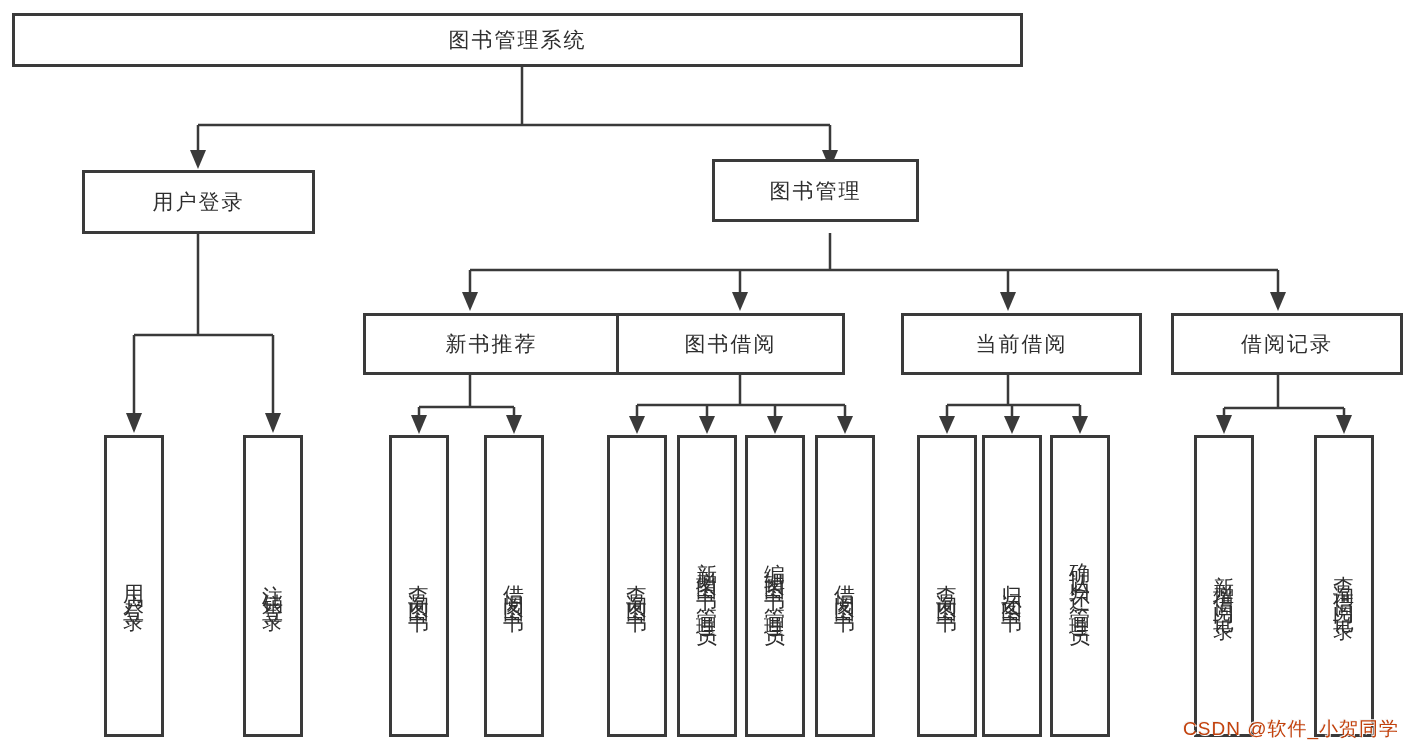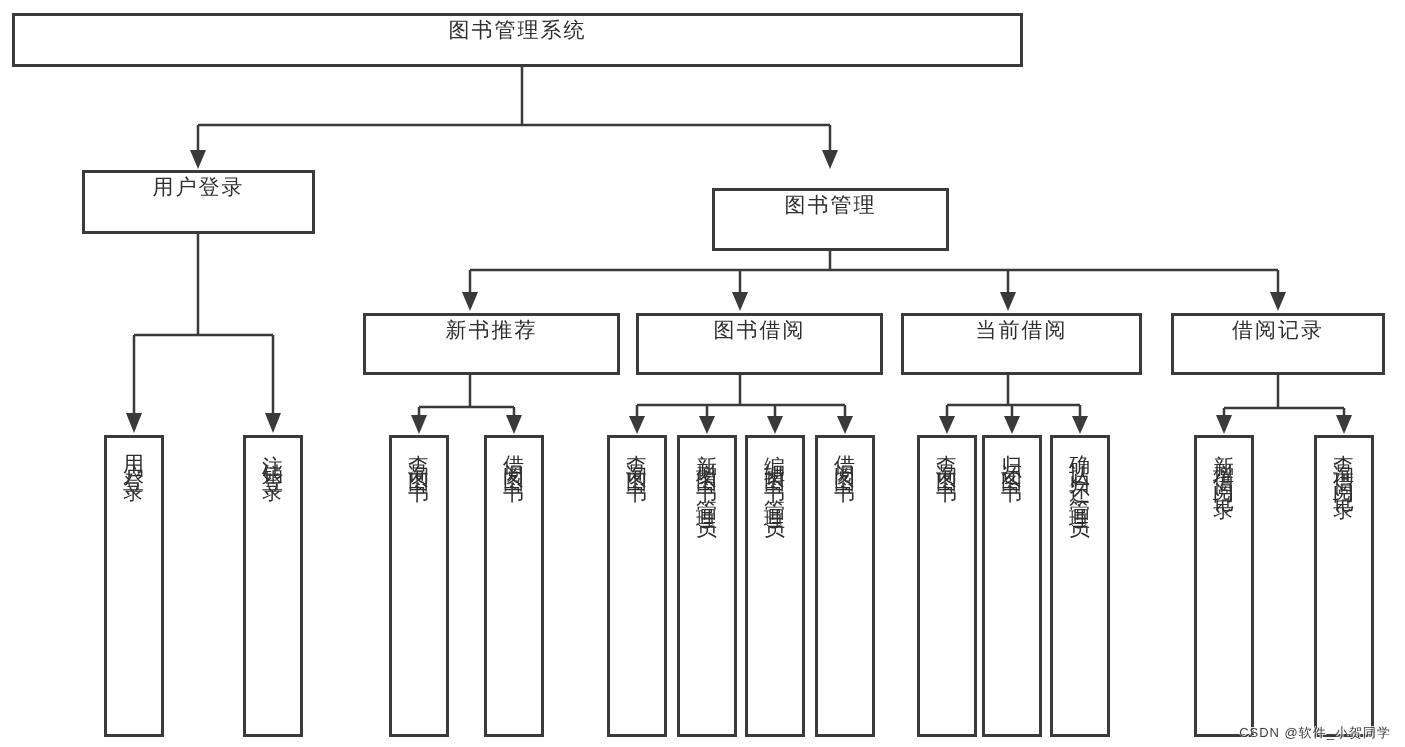--- a/index.html
+++ b/index.html
@@ -5,32 +5,32 @@
   html,body{margin:0;padding:0;background:#ffffff;}
   #canvas{
     position:relative;width:1405px;height:747px;background:#ffffff;overflow:hidden;
     font-family:"Liberation Sans","DejaVu Sans",sans-serif;color:#2e2e2e;
   }
   #wires{position:absolute;left:0;top:0;width:1405px;height:747px;pointer-events:none;}
   .ln{fill:none;stroke:#3a3a3a;stroke-width:2.5;}
   .ar{fill:#3a3a3a;stroke:none;}
   .node{
     position:absolute;box-sizing:border-box;border:3px solid #3a3a3a;background:#ffffff;
-    display:flex;justify-content:center;
+    display:flex;align-items:center;justify-content:center;
   }
   .node.h span{
     font-size:21px;letter-spacing:2px;color:#2e2e2e;white-space:nowrap;
   }
   .node.v span{
     writing-mode:vertical-rl;text-orientation:mixed;
     font-size:21px;letter-spacing:9px;color:#2e2e2e;line-height:1;
   }
   #watermark{
-    position:absolute;right:14px;bottom:5px;z-index:5;
-    font-size:13px;color:#404040;letter-spacing:1px;white-space:nowrap;
+    position:absolute;right:6px;bottom:5px;z-index:5;
+    font-size:19px;color:#c2410c;letter-spacing:1px;white-space:nowrap;
     text-shadow:1px 1px 0 #ffffff,-1px -1px 0 #f3f3f3;
   }
 </style>
 </head>
 <body>
 
 <div id="canvas">
 
   <svg id="wires" viewBox="0 0 1405 747" xmlns="http://www.w3.org/2000/svg">
     <g>
@@ -75,34 +75,34 @@
     </g>
   </svg>
 
   <div class="node h" style="left:12px;top:13px;width:1011px;height:54px">
     <span>图书管理系统</span>
   </div>
 
   <div class="node h" style="left:82px;top:170px;width:233px;height:64px">
     <span>用户登录</span>
   </div>
-  <div class="node h" style="left:712px;top:188px;width:237px;height:63px">
+  <div class="node h" style="left:712px;top:159px;width:207px;height:63px">
     <span>图书管理</span>
   </div>
 
   <div class="node h" style="left:363px;top:313px;width:257px;height:62px">
     <span>新书推荐</span>
   </div>
-  <div class="node h" style="left:636px;top:313px;width:247px;height:62px">
+  <div class="node h" style="left:616px;top:313px;width:229px;height:62px">
     <span>图书借阅</span>
   </div>
   <div class="node h" style="left:901px;top:313px;width:241px;height:62px">
     <span>当前借阅</span>
   </div>
-  <div class="node h" style="left:1171px;top:313px;width:214px;height:62px">
+  <div class="node h" style="left:1171px;top:313px;width:232px;height:62px">
     <span>借阅记录</span>
   </div>
 
   <div class="node v" style="left:104px;top:435px;width:60px;height:302px">
     <span>用户登录</span>
   </div>
   <div class="node v" style="left:243px;top:435px;width:60px;height:302px">
     <span>注销登录</span>
   </div>
 

